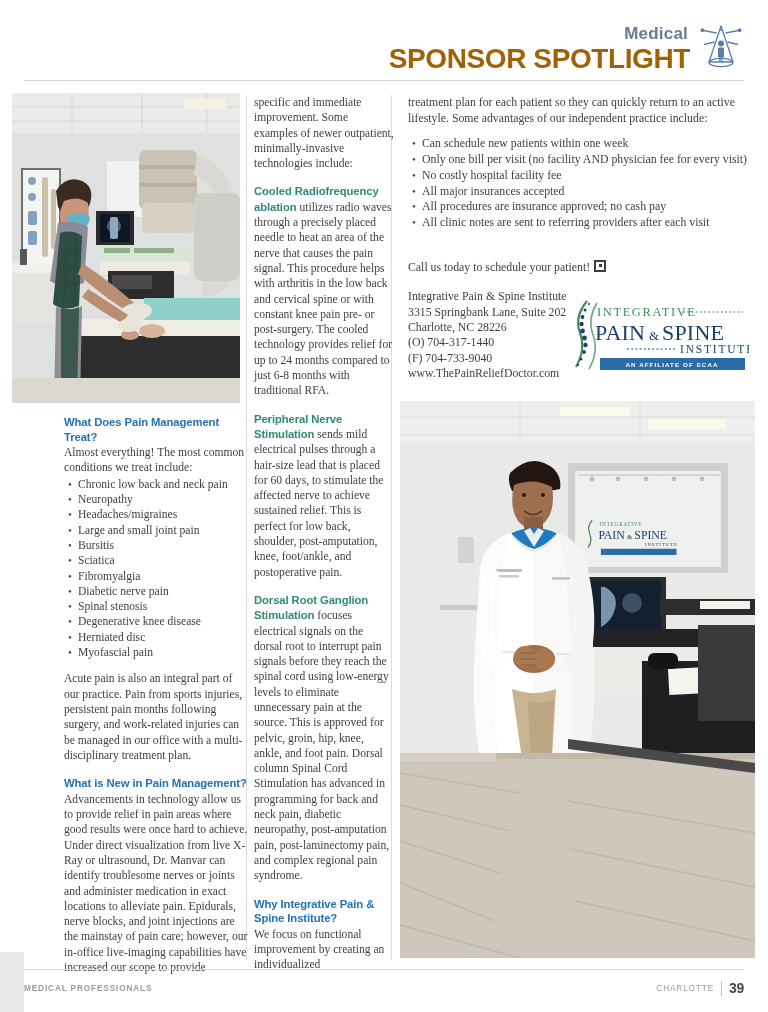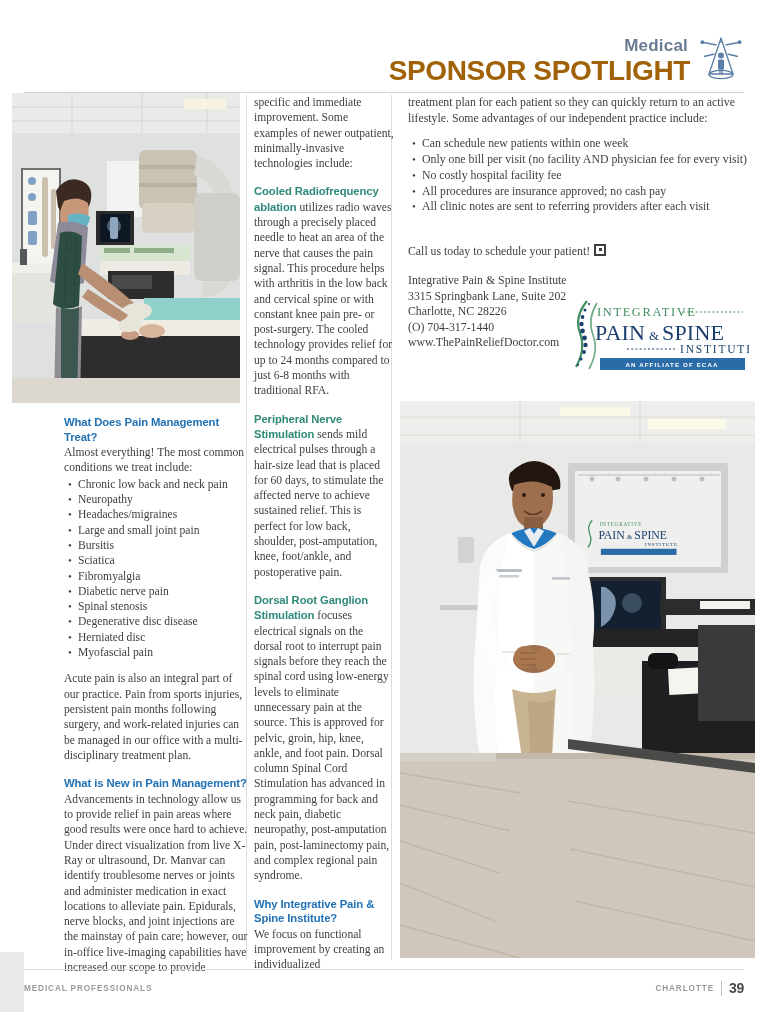--- a/index.html
+++ b/index.html
@@ -18,21 +18,21 @@
 
   .page {
     position: absolute;
     inset: 0;
     background: #ffffff;
   }
 
   
   .header {
     position: absolute;
-    left: 0; right: 0; top: 16px;
+    left: 0; right: 0; top: 4px;
     height: 80px;
   }
   .header-inner {
     position: absolute;
     right: 24px;
     top: 18px;
     display: flex;
     align-items: flex-end;
     gap: 8px;
   }
@@ -225,21 +225,21 @@
     letter-spacing: 0.9px;
     color: #9a9a9a;
   }
   .footer-right {
     display: flex;
     align-items: center;
     gap: 7px;
   }
   .footer-city {
     font-size: 8.2px;
-    font-weight: 700;
+    font-weight: 400;
     letter-spacing: 0.9px;
     color: #9a9a9a;
   }
   .footer-bar {
     width: 1px;
     height: 15px;
     background: #bdbdbd;
   }
   .footer-page {
     font-size: 14px;
@@ -390,21 +390,21 @@
     <ul class="bullets">
       <li>Chronic low back and neck pain</li>
       <li>Neuropathy</li>
       <li>Headaches/migraines</li>
       <li>Large and small joint pain</li>
       <li>Bursitis</li>
       <li>Sciatica</li>
       <li>Fibromyalgia</li>
       <li>Diabetic nerve pain</li>
       <li>Spinal stenosis</li>
-      <li>Degenerative disc disease</li>
+      <li>Degenerative knee disease</li>
       <li>Herniated disc</li>
       <li>Myofascial pain</li>
     </ul>
     <p class="body-text" style="margin-bottom:13px;">Acute pain is also an integral part of our practice. Pain from sports injuries, persistent pain months following surgery, and work-related injuries can be managed in our office with a multi-disciplinary treatment plan.</p>
 
     <h3 class="sec-head blue">What is New in Pain Management?</h3>
     <p class="body-text">Advancements in technology allow us to provide relief in pain areas where good results were once hard to achieve. Under direct visualization from live X-Ray or ultrasound, Dr. Manvar can identify troublesome nerves or joints and administer medication in exact locations to alleviate pain. Epidurals, nerve blocks, and joint injections are the mainstay of pain care; however, our in-office live-imaging capabilities have increased our scope to provide</p>
   </div>
 
   <div class="col-mid">
@@ -425,33 +425,35 @@
     <h3 class="sec-head blue">Why Integrative Pain &amp; Spine Institute?</h3>
     <p class="body-text">We focus on functional improvement by creating an individualized</p>
   </div>
 
   <div class="col-right">
     <p class="body-text" style="margin-bottom:10px;">treatment plan for each patient so they can quickly return to an active lifestyle. Some advantages of our independent practice include:</p>
     <ul class="bullets" style="margin-bottom:13px;">
       <li>Can schedule new patients within one week</li>
       <li>Only one bill per visit (no facility AND physician fee for every visit)</li>
       <li>No costly hospital facility fee</li>
+      <li>All major insurances accepted</li>
       <li>All procedures are insurance approved; no cash pay</li>
       <li>All clinic notes are sent to referring providers after each visit</li>
     </ul>
     <p class="body-text" style="margin-bottom:0;">
       <br>
       <span>Call us today to schedule your patient!</span><span class="endmark"></span>
     </p>
 
     <div class="contact-block">
       <div>Integrative Pain &amp; Spine Institute</div>
       <div>3315 Springbank Lane, Suite 202</div>
       <div>Charlotte, NC 28226</div>
       <div>(O) 704-317-1440</div>
+      <div>(F) 704-733-9040</div>
       <div>www.ThePainReliefDoctor.com</div>
     </div>
   </div>
 
   <div class="logo">
     <svg viewBox="0 0 182 76" width="182" height="76" aria-hidden="true">
 
       <g>
         <path d="M20 4 Q7 20 13 36 Q19 52 9 70" fill="none" stroke="#3f8f5e" stroke-width="2.2"></path>
         <path d="M30 6 Q20 22 26 38 Q32 54 22 72" fill="none" stroke="#3f8f5e" stroke-width="1.6" opacity="0.75"></path>

